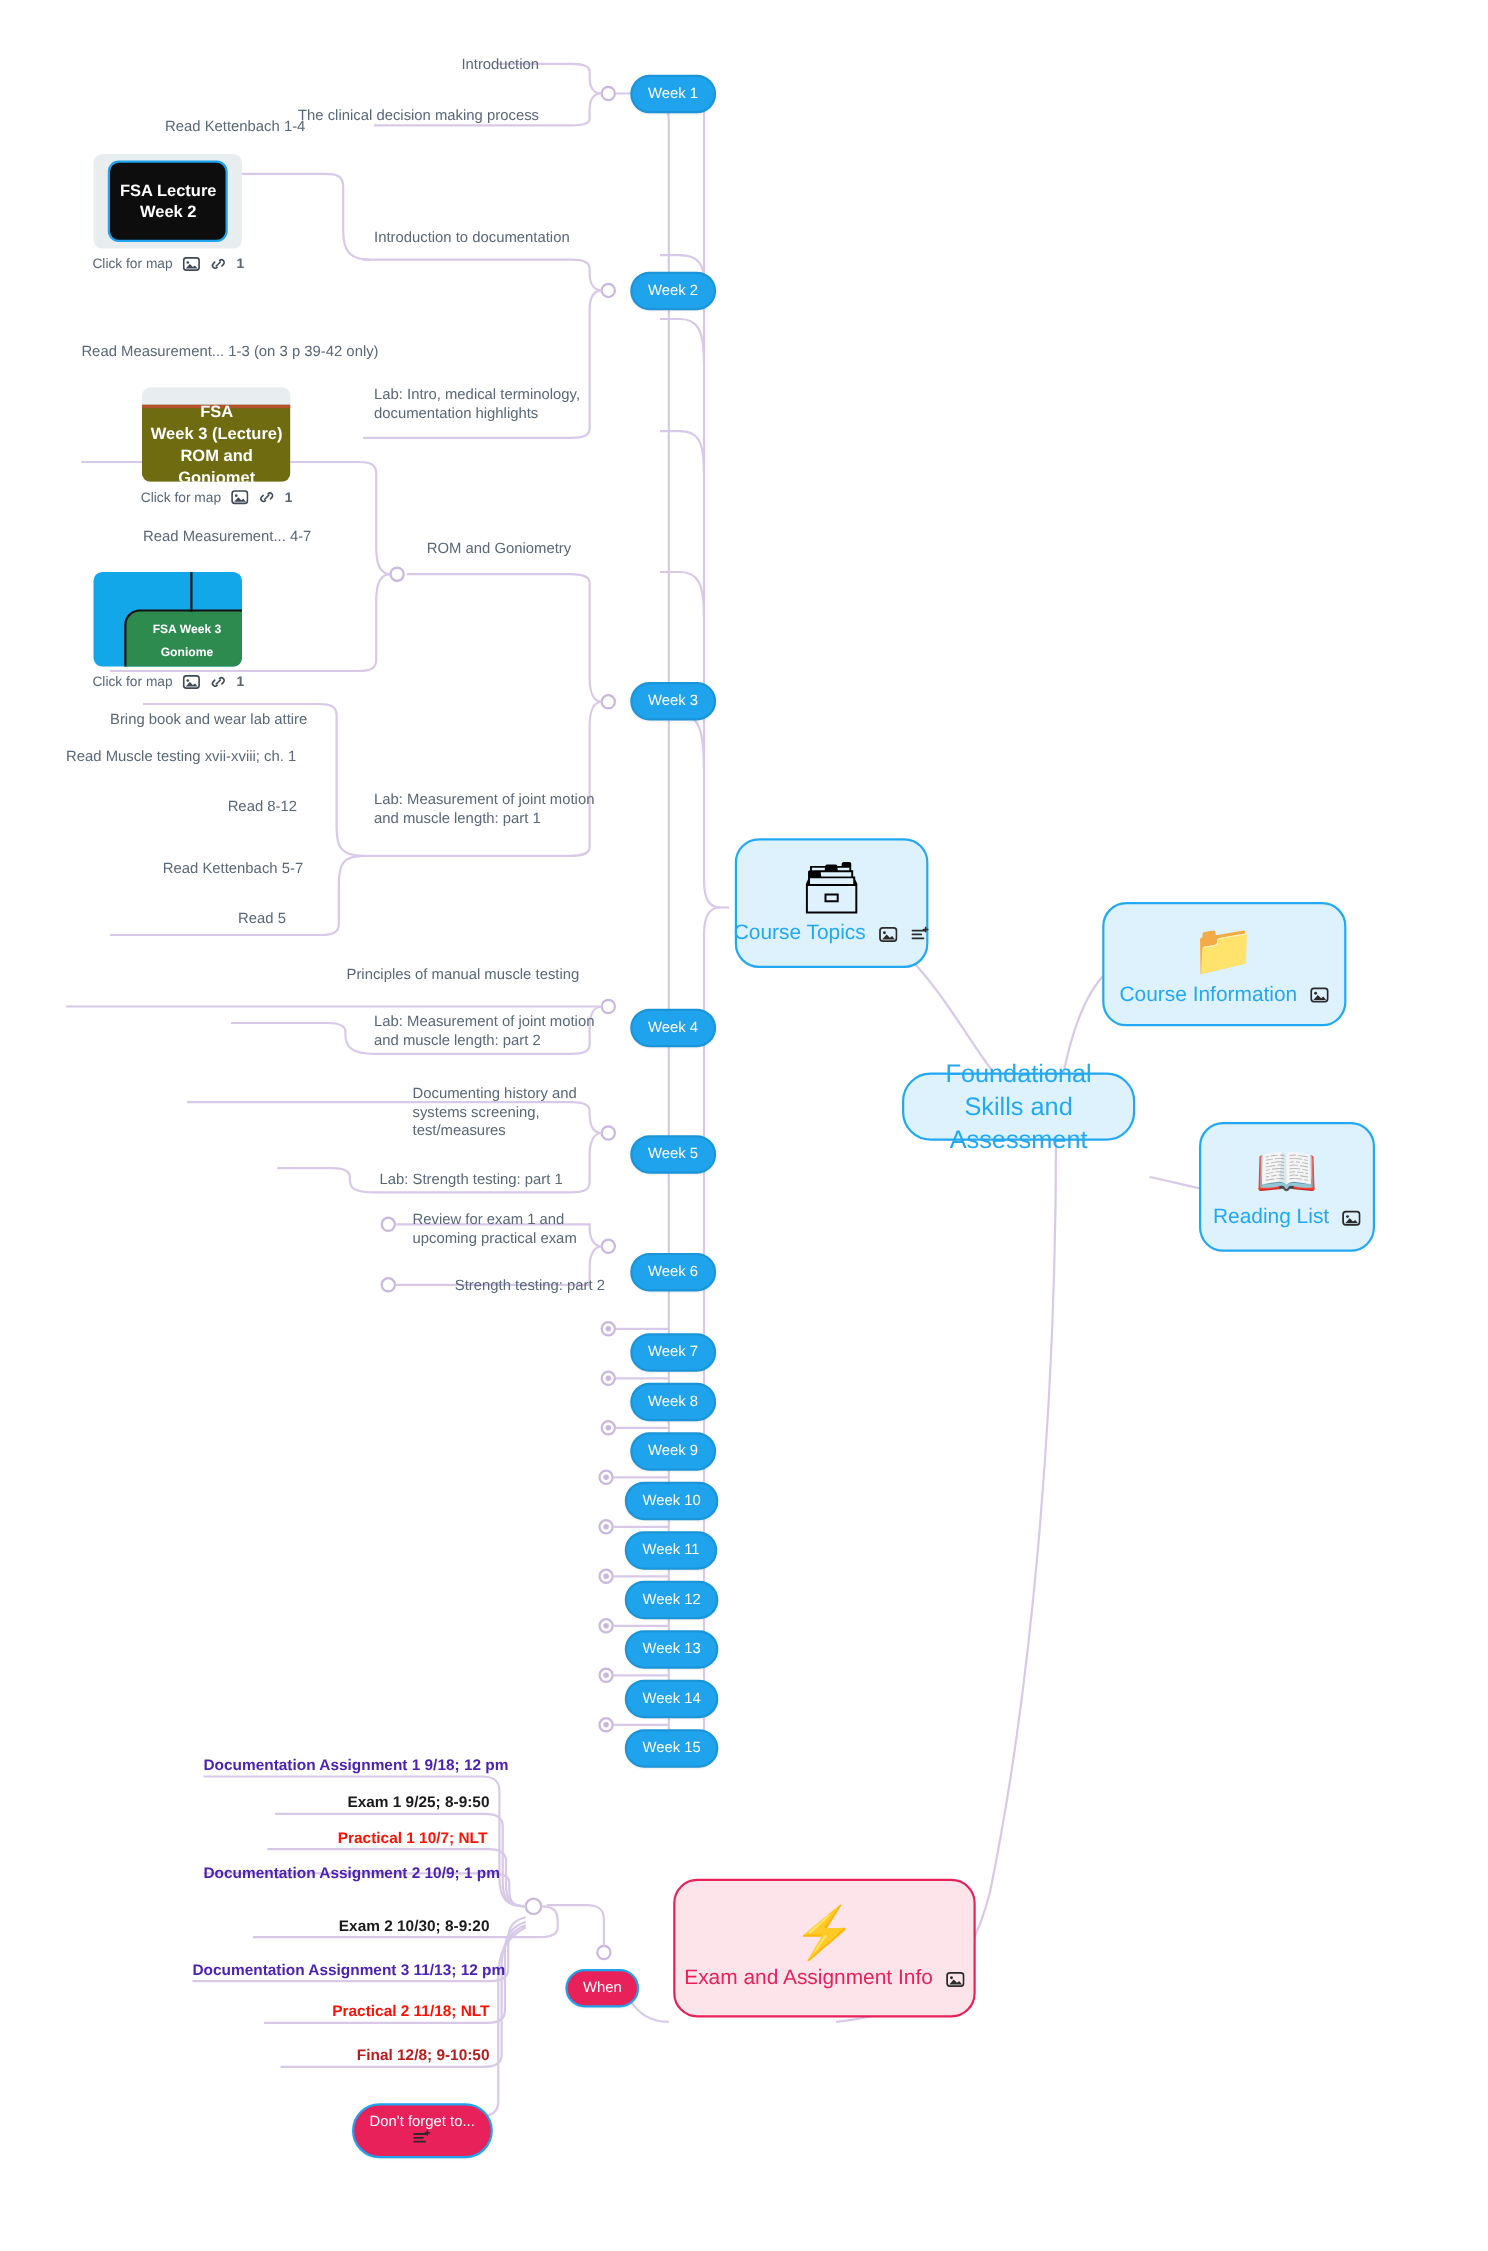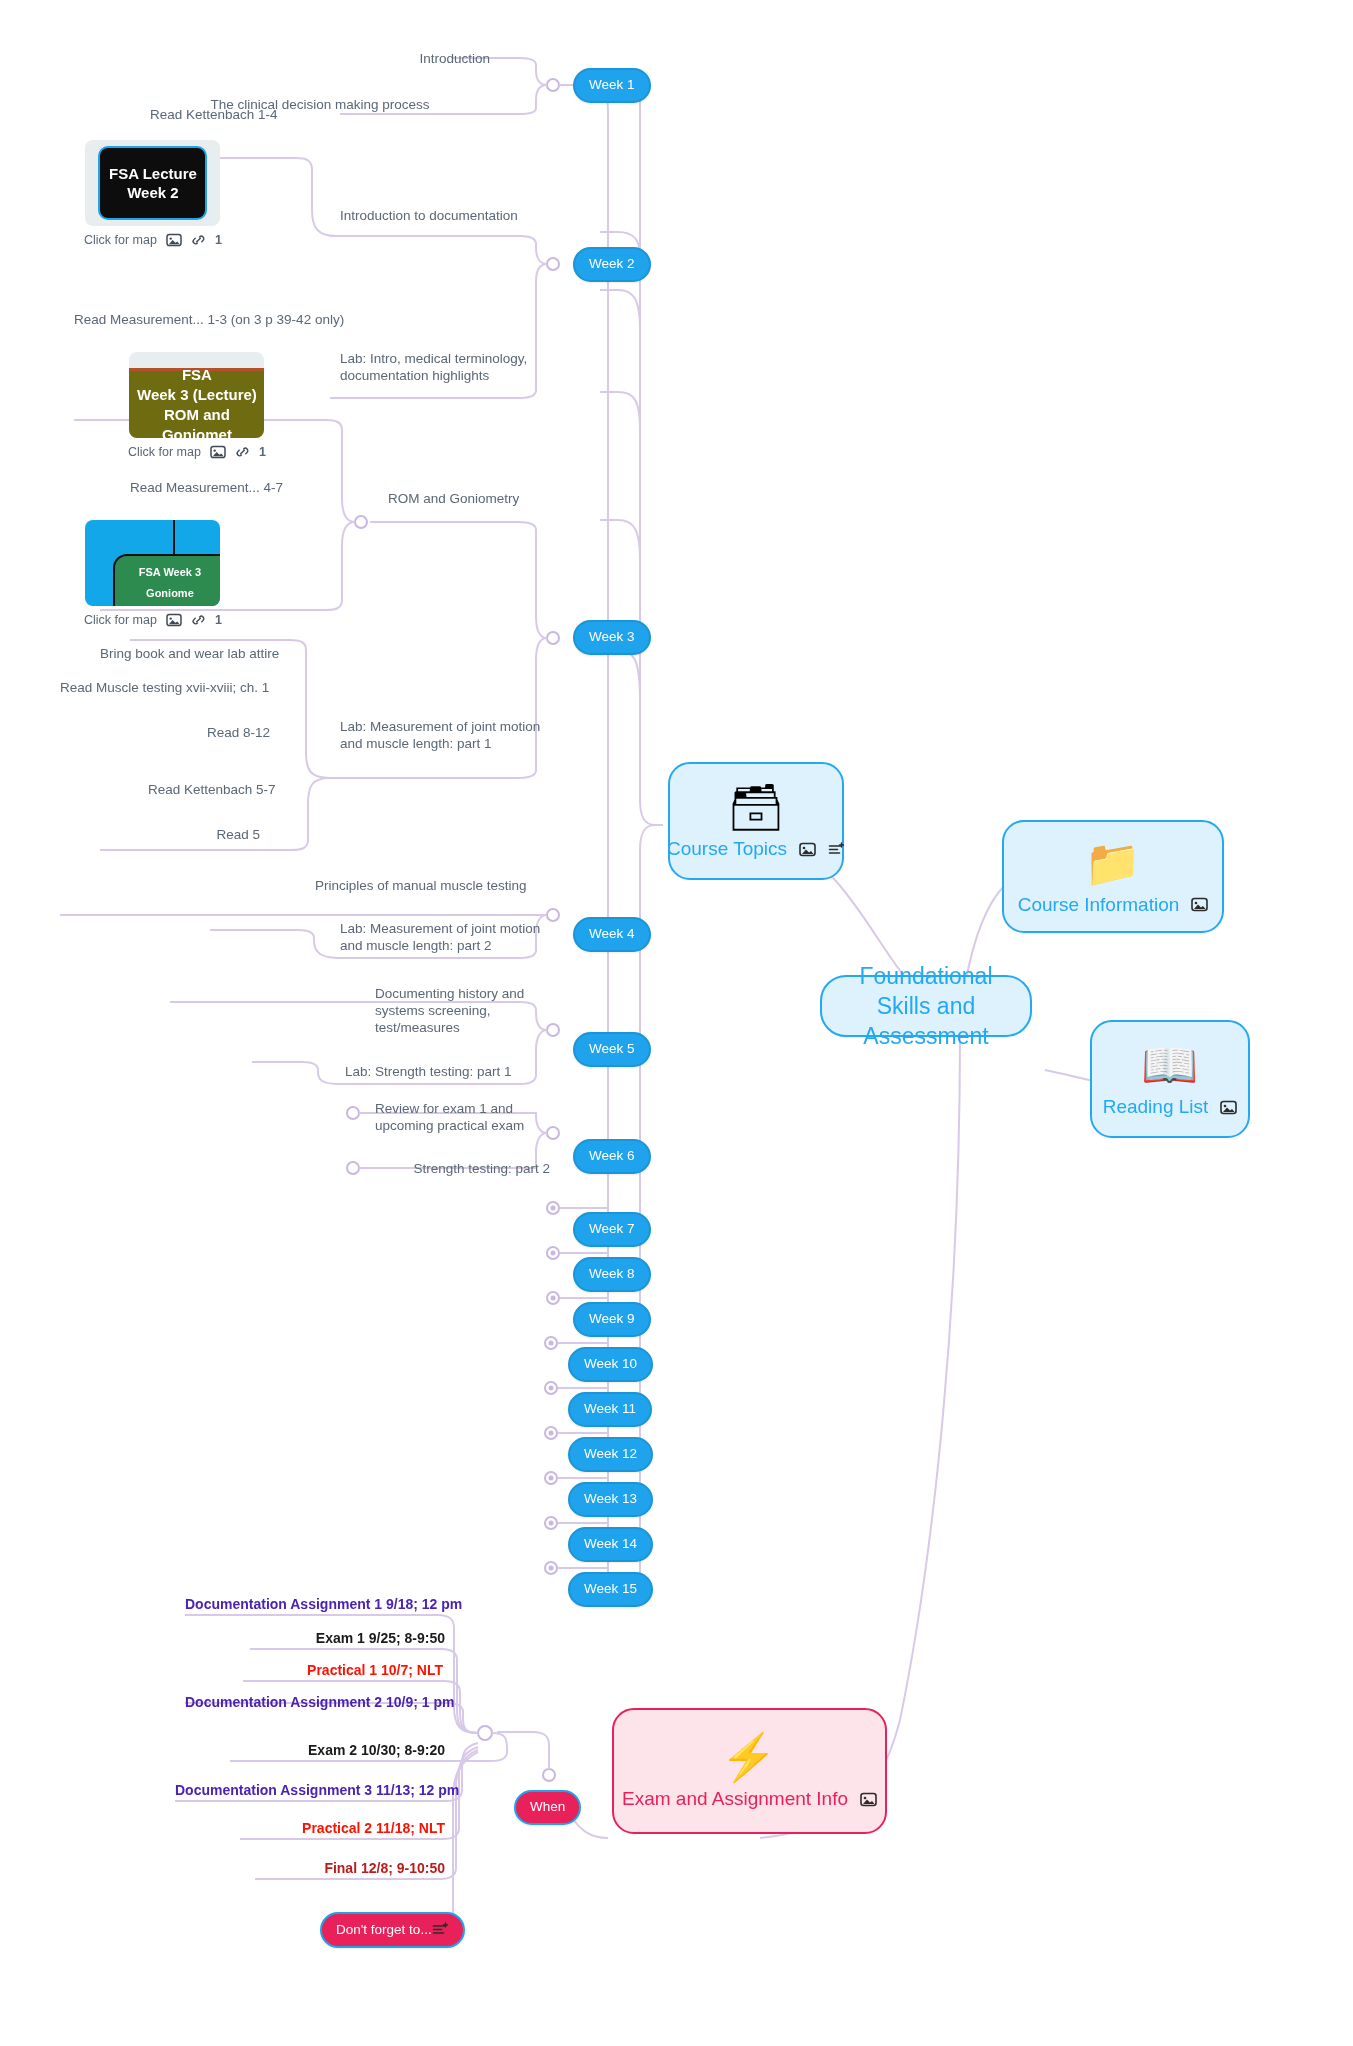--- a/index.html
+++ b/index.html
@@ -259,21 +259,21 @@
   <div class="node pill" style="left:573px;top:1257px;"><span>Week 8</span></div>
   <div class="node pill" style="left:573px;top:1302px;"><span>Week 9</span></div>
   <div class="node pill" style="left:568px;top:1347px;"><span>Week 10</span></div>
   <div class="node pill" style="left:568px;top:1392px;"><span>Week 11</span></div>
   <div class="node pill" style="left:568px;top:1437px;"><span>Week 12</span></div>
   <div class="node pill" style="left:568px;top:1482px;"><span>Week 13</span></div>
   <div class="node pill" style="left:568px;top:1527px;"><span>Week 14</span></div>
   <div class="node pill" style="left:568px;top:1572px;"><span>Week 15</span></div>
 
   <div class="node leaf right" style="left:250px;top:50px;width:240px;">Introduction</div>
-  <div class="node leaf right" style="left:150px;top:96px;width:340px;text-align:center;">The clinical decision making process</div>
+  <div class="node leaf right" style="left:150px;top:96px;width:340px;">The clinical decision making process</div>
 
   <div class="node leaf" style="left:340px;top:207px;width:280px;">Introduction to documentation</div>
   <div class="node leaf" style="left:340px;top:350px;width:230px;">Lab: Intro, medical terminology, documentation highlights</div>
 
   <div class="node leaf" style="left:388px;top:490px;width:230px;">ROM and Goniometry</div>
   <div class="node leaf" style="left:340px;top:718px;width:220px;">Lab: Measurement of joint motion and muscle length: part 1</div>
 
   <div class="node leaf" style="left:315px;top:877px;width:230px;">Principles of manual muscle testing</div>
   <div class="node leaf" style="left:340px;top:920px;width:210px;">Lab: Measurement of joint motion and muscle length: part 2</div>
 
@@ -398,21 +398,21 @@
   <div class="dlab" style="left:175px;top:1782px;width:270px;text-align:right;">
     <span style="color:#4b22b3;">Documentation Assignment 3 11/13; 12 pm</span>
   </div>
   <div class="dlab" style="left:240px;top:1820px;width:205px;text-align:right;">
     <span style="color:#fb1202;">Practical 2 11/18; NLT</span>
   </div>
   <div class="dlab" style="left:255px;top:1860px;width:190px;text-align:right;">
     <span style="color:#b91c1c;">Final 12/8; 9-10:50</span>
   </div>
 
-  <div class="node pill crimson2" style="left:320px;top:1912px;display:flex;align-items:center;gap:0;">
+  <div class="node pill crimson2" style="left:320px;top:1912px;display:flex;align-items:center;gap:0;flex-direction:column;">
     <span>Don't forget to...</span>
     <span class="ico">
       <svg width="17" height="15" viewBox="0 0 17 15">
           <path d="M1.5 4h11M1.5 7.5h8M1.5 11h10" stroke="#2b2b2b" stroke-width="1.6" stroke-linecap="round"></path>
           <path d="M13.5 1v4M11.5 3h4" stroke="#2b2b2b" stroke-width="1.4" stroke-linecap="round"></path>
         </svg>
     </span>
   </div>
 
 </div>

